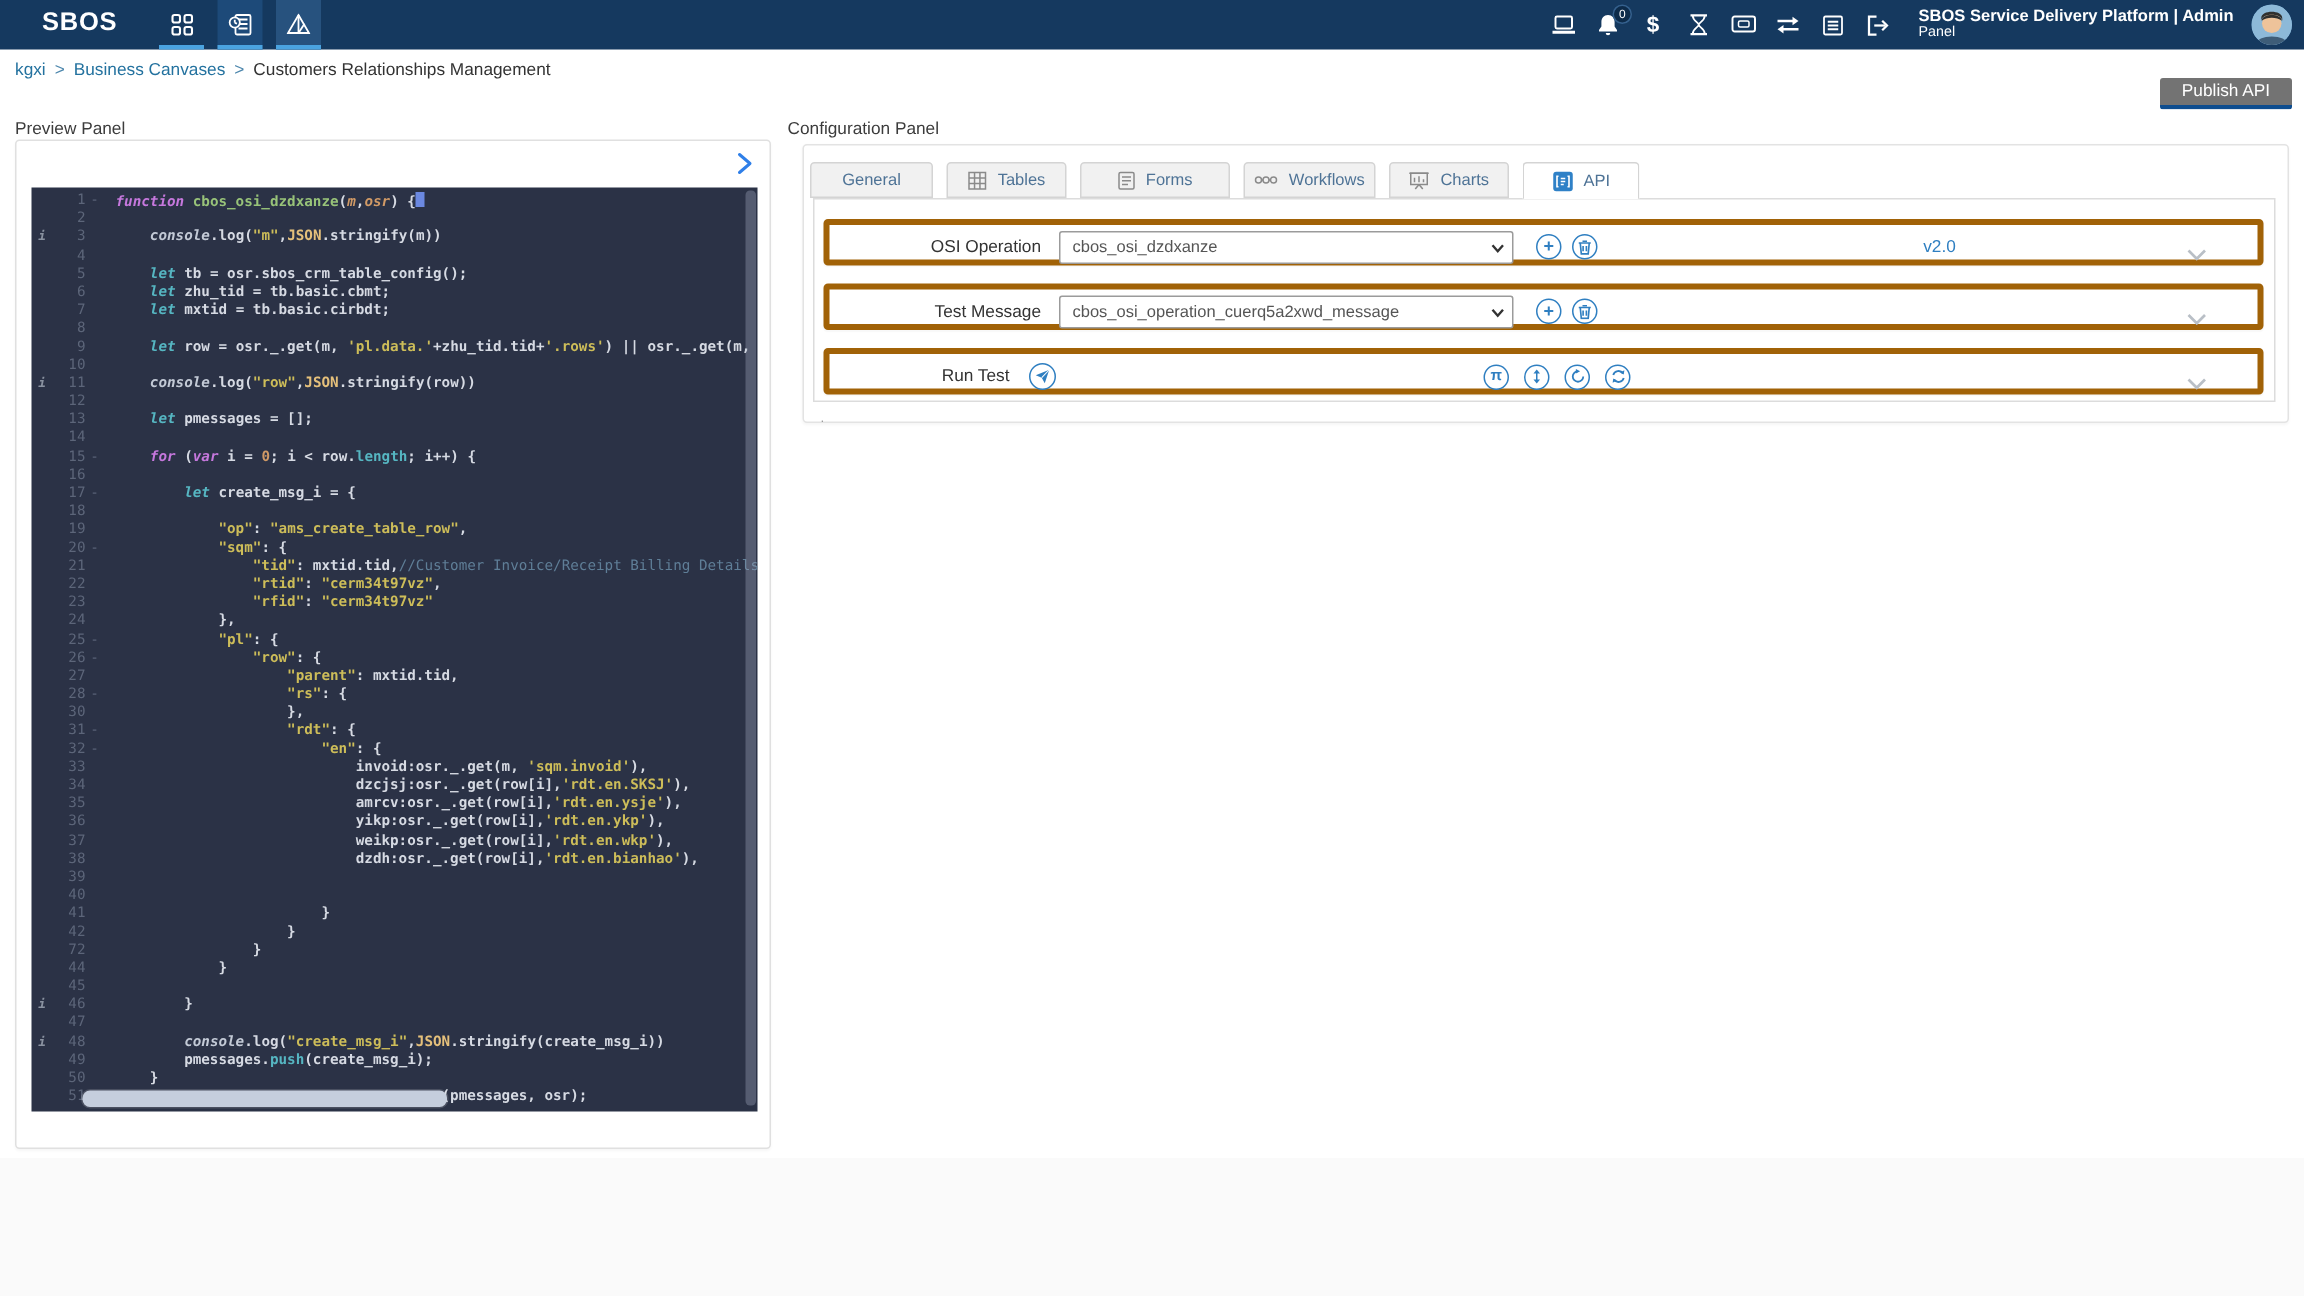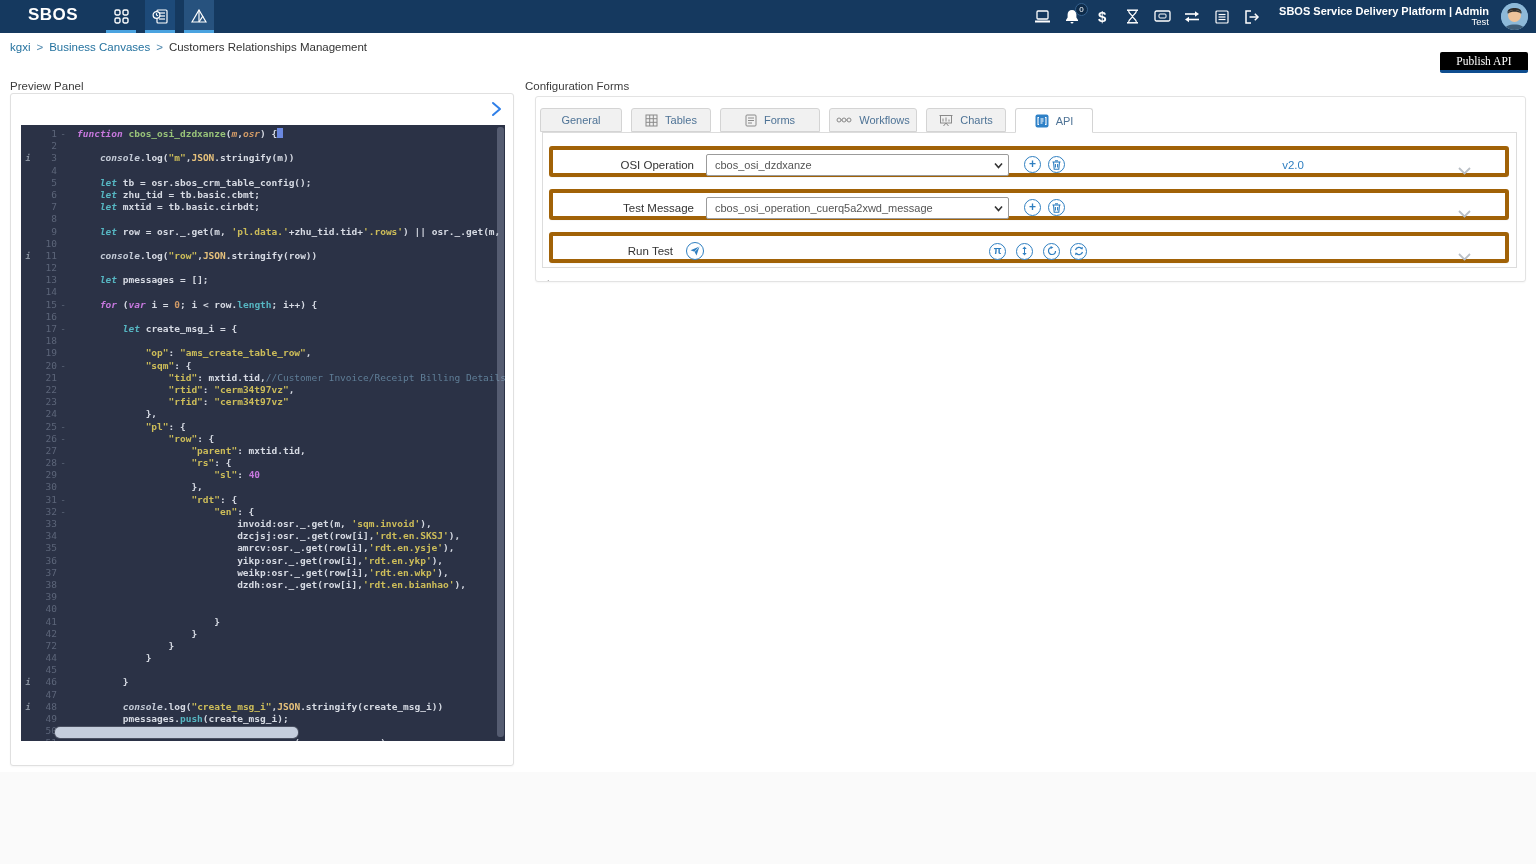--- a/index.html
+++ b/index.html
@@ -17,32 +17,32 @@
   .nav-tiles { position:absolute; left:106px; top:0; height:33px; display:flex; gap:9px; }
   .nav-tile { position:relative; width:30px; height:33px; display:flex; align-items:center; justify-content:center; cursor:pointer; }
   .nav-tile.lit { background:#1d4a79; }
   .nav-tile.active { background:#27527e; }
   .nav-tile .bar { position:absolute; left:0; bottom:0; width:100%; height:3px; background:#4aa3e0; }
   .nav-right { position:absolute; right:8px; top:0; height:33px; display:flex; align-items:center; gap:12px; }
   .nav-ico { position:relative; width:18px; height:18px; display:flex; align-items:center; justify-content:center; color:#fff; cursor:pointer; }
   .badge { position:absolute; top:-5px; right:-7px; min-width:13px; height:13px; border-radius:50%; background:#0d2b4a; border:1px solid #35618e;
     color:#fff; font-size:8px; display:flex; align-items:center; justify-content:center; }
   .dollar { font-size:15px; font-weight:bold; color:#fff; }
-  .user-block { text-align:right; color:#fff; line-height:1.15; margin-left:6px; }
+  .user-block { color:#fff; line-height:1.15; margin-left:6px; }
   .user-block .t1 { font-size:11px; font-weight:bold; }
   .user-block .t2 { font-size:9.5px; }
   .avatar { width:27px; height:27px; border-radius:50%; overflow:hidden; background:#7fb2d9; flex:0 0 auto; cursor:pointer; }
 
   
   .breadcrumb { position:absolute; left:10px; top:41px; font-size:11.5px; color:#24729f; display:flex; gap:6px; align-items:center; }
   .breadcrumb .sep { color:#4d87ad; }
   .breadcrumb .crumb { cursor:pointer; }
   .breadcrumb .current { color:#333; }
-  .publish-btn { position:absolute; left:1440px; top:52px; width:88px; height:21px; background:#000000; border:none;
-    border-bottom:3px solid #0e4d8f; border-radius:2px; color:#fff; font-size:11.5px; font-family:Liberation Serif, serif; cursor:pointer; }
+  .publish-btn { position:absolute; left:1440px; top:52px; width:88px; height:21px; background:#737373; border:none;
+    border-bottom:3px solid #0e4d8f; border-radius:2px; color:#fff; font-size:11.5px; font-family:Liberation Sans, sans-serif; cursor:pointer; }
 
   .panel-label { position:absolute; font-size:11.5px; color:#3c3c3c; }
 
   
   .preview-card { position:absolute; left:10px; top:93px; width:504px; height:673px; background:#fff;
     border:1px solid #e0e0e0; border-radius:3px; box-shadow:0 1px 2px rgba(0,0,0,.04); }
   .collapse-chev { position:absolute; right:10px; top:7px; cursor:pointer; }
 
   .editor { position:absolute; left:10px; top:31px; width:484px; height:616px; background:#2b3246; overflow:hidden;
     font-family:"DejaVu Sans Mono","Liberation Mono",monospace; font-size:9.5px; font-weight:bold; cursor:text; }
@@ -198,21 +198,21 @@
         <svg width="16" height="14" viewBox="0 0 16 14">
             <g stroke="#fff" fill="none" stroke-width="1.5">
           <path d="M7 1 H2 V13 H7"></path>
               <line x1="5.5" y1="7" x2="13" y2="7"></line>
               <path d="M10.8 3.8 L14 7 L10.8 10.2" fill="none"></path>
             </g>
           </svg>
       </span>
       <div class="user-block">
         <div class="t1">SBOS Service Delivery Platform | Admin</div>
-        <div class="t2">Test</div>
+        <div class="t2">Panel</div>
       </div>
       <span class="avatar">
         <svg width="27" height="27" viewBox="0 0 27 27">
             <circle cx="13.5" cy="13.5" r="13.5" fill="#8db9d8"></circle>
           <circle cx="13.5" cy="12.5" r="6.5" fill="#eec39a"></circle>
           <path d="M6.5 11 C6.5 5.5 20.5 5.5 20.5 11 L20.5 9 C20.5 3.5 6.5 3.5 6.5 9 Z" fill="#31302e"></path>
           <path d="M6.8 10.8 C6.8 5.8 20.2 5.8 20.2 10.8 C17 8.2 10 8.2 6.8 10.8 Z" fill="#31302e"></path>
           <path d="M3 27 C3 19.5 24 19.5 24 27 Z" fill="#3e5d78"></path>
           </svg>
       </span>
@@ -223,21 +223,21 @@
     <span class="crumb">kgxi</span>
     <span class="sep">&gt;</span>
     <span class="crumb">Business Canvases</span>
     <span class="sep">&gt;</span>
     <span class="current">Customers Relationships Management</span>
   </nav>
 
   <button class="publish-btn">Publish API</button>
 
   <div class="panel-label" style="left:10px; top:80px;">Preview Panel</div>
-  <div class="panel-label" style="left:525px; top:80px;">Configuration Forms</div>
+  <div class="panel-label" style="left:525px; top:80px;">Configuration Panel</div>
 
   <section class="preview-card">
     <span class="collapse-chev">
       <svg width="14" height="16" viewBox="0 0 14 16">
           <path d="M4 2 L11 8 L4 14" fill="none" stroke="#2f7fe8" stroke-width="2" stroke-linecap="round" stroke-linejoin="round"></path>
         </svg>
     </span>
     <div class="editor">
       <div class="ed-lines">
           <div class="ed-line"><span class="g-mark"></span><span class="g-num">1</span><span class="g-fold">-</span><span class="g-code"><span class="tk-kw">function </span><span class="tk-fn">cbos_osi_dzdxanze</span><span class="tk-df">(</span><span class="tk-pr">m</span><span class="tk-df">,</span><span class="tk-pr">osr</span><span class="tk-df">) {</span><span class="tk-cur"></span></span></div>
@@ -261,21 +261,20 @@
           <div class="ed-line"><span class="g-mark"></span><span class="g-num">19</span><span class="g-fold"></span><span class="g-code"><span class="tk-df">            </span><span class="tk-st">"op"</span><span class="tk-df">: </span><span class="tk-st">"ams_create_table_row"</span><span class="tk-df">,</span></span></div>
           <div class="ed-line"><span class="g-mark"></span><span class="g-num">20</span><span class="g-fold">-</span><span class="g-code"><span class="tk-df">            </span><span class="tk-st">"sqm"</span><span class="tk-df">: {</span></span></div>
           <div class="ed-line"><span class="g-mark"></span><span class="g-num">21</span><span class="g-fold"></span><span class="g-code"><span class="tk-df">                </span><span class="tk-st">"tid"</span><span class="tk-df">: mxtid.tid,</span><span class="tk-cm">//Customer Invoice/Receipt Billing Details Table</span></span></div>
           <div class="ed-line"><span class="g-mark"></span><span class="g-num">22</span><span class="g-fold"></span><span class="g-code"><span class="tk-df">                </span><span class="tk-st">"rtid"</span><span class="tk-df">: </span><span class="tk-st">"cerm34t97vz"</span><span class="tk-df">,</span></span></div>
           <div class="ed-line"><span class="g-mark"></span><span class="g-num">23</span><span class="g-fold"></span><span class="g-code"><span class="tk-df">                </span><span class="tk-st">"rfid"</span><span class="tk-df">: </span><span class="tk-st">"cerm34t97vz"</span></span></div>
           <div class="ed-line"><span class="g-mark"></span><span class="g-num">24</span><span class="g-fold"></span><span class="g-code"><span class="tk-df">            },</span></span></div>
           <div class="ed-line"><span class="g-mark"></span><span class="g-num">25</span><span class="g-fold">-</span><span class="g-code"><span class="tk-df">            </span><span class="tk-st">"pl"</span><span class="tk-df">: {</span></span></div>
           <div class="ed-line"><span class="g-mark"></span><span class="g-num">26</span><span class="g-fold">-</span><span class="g-code"><span class="tk-df">                </span><span class="tk-st">"row"</span><span class="tk-df">: {</span></span></div>
           <div class="ed-line"><span class="g-mark"></span><span class="g-num">27</span><span class="g-fold"></span><span class="g-code"><span class="tk-df">                    </span><span class="tk-st">"parent"</span><span class="tk-df">: mxtid.tid,</span></span></div>
           <div class="ed-line"><span class="g-mark"></span><span class="g-num">28</span><span class="g-fold">-</span><span class="g-code"><span class="tk-df">                    </span><span class="tk-st">"rs"</span><span class="tk-df">: {</span></span></div>
-          <div class="ed-line"><span class="g-mark"></span><span class="g-num">29</span><span class="g-fold"></span><span class="g-code"><span class="tk-df">                        </span><span class="tk-st">"sl"</span><span class="tk-df">: </span><span class="tk-n2">40</span></span></div>
           <div class="ed-line"><span class="g-mark"></span><span class="g-num">30</span><span class="g-fold"></span><span class="g-code"><span class="tk-df">                    },</span></span></div>
           <div class="ed-line"><span class="g-mark"></span><span class="g-num">31</span><span class="g-fold">-</span><span class="g-code"><span class="tk-df">                    </span><span class="tk-st">"rdt"</span><span class="tk-df">: {</span></span></div>
           <div class="ed-line"><span class="g-mark"></span><span class="g-num">32</span><span class="g-fold">-</span><span class="g-code"><span class="tk-df">                        </span><span class="tk-st">"en"</span><span class="tk-df">: {</span></span></div>
           <div class="ed-line"><span class="g-mark"></span><span class="g-num">33</span><span class="g-fold"></span><span class="g-code"><span class="tk-df">                            invoid:osr._.get(m, </span><span class="tk-st">'sqm.invoid'</span><span class="tk-df">),</span></span></div>
           <div class="ed-line"><span class="g-mark"></span><span class="g-num">34</span><span class="g-fold"></span><span class="g-code"><span class="tk-df">                            dzcjsj:osr._.get(row[i],</span><span class="tk-st">'rdt.en.SKSJ'</span><span class="tk-df">),</span></span></div>
           <div class="ed-line"><span class="g-mark"></span><span class="g-num">35</span><span class="g-fold"></span><span class="g-code"><span class="tk-df">                            amrcv:osr._.get(row[i],</span><span class="tk-st">'rdt.en.ysje'</span><span class="tk-df">),</span></span></div>
           <div class="ed-line"><span class="g-mark"></span><span class="g-num">36</span><span class="g-fold"></span><span class="g-code"><span class="tk-df">                            yikp:osr._.get(row[i],</span><span class="tk-st">'rdt.en.ykp'</span><span class="tk-df">),</span></span></div>
           <div class="ed-line"><span class="g-mark"></span><span class="g-num">37</span><span class="g-fold"></span><span class="g-code"><span class="tk-df">                            weikp:osr._.get(row[i],</span><span class="tk-st">'rdt.en.wkp'</span><span class="tk-df">),</span></span></div>
           <div class="ed-line"><span class="g-mark"></span><span class="g-num">38</span><span class="g-fold"></span><span class="g-code"><span class="tk-df">                            dzdh:osr._.get(row[i],</span><span class="tk-st">'rdt.en.bianhao'</span><span class="tk-df">),</span></span></div>
           <div class="ed-line"><span class="g-mark"></span><span class="g-num">39</span><span class="g-fold"></span><span class="g-code"></span></div>

